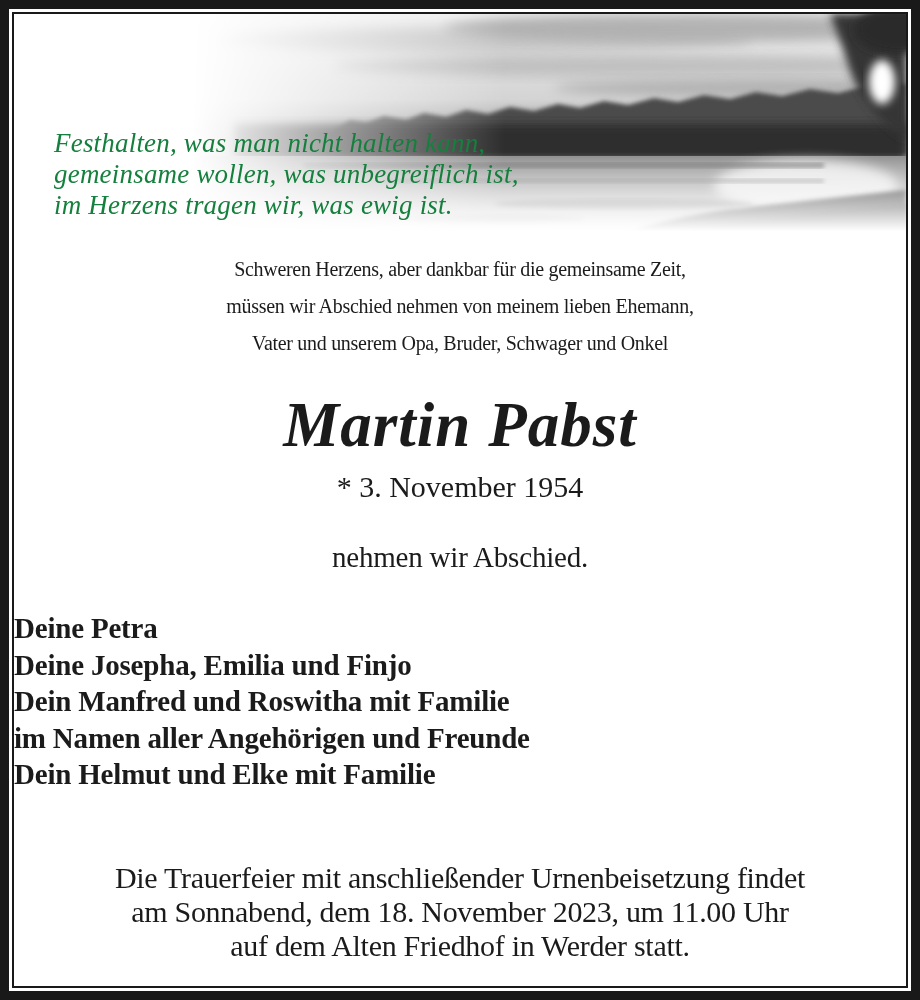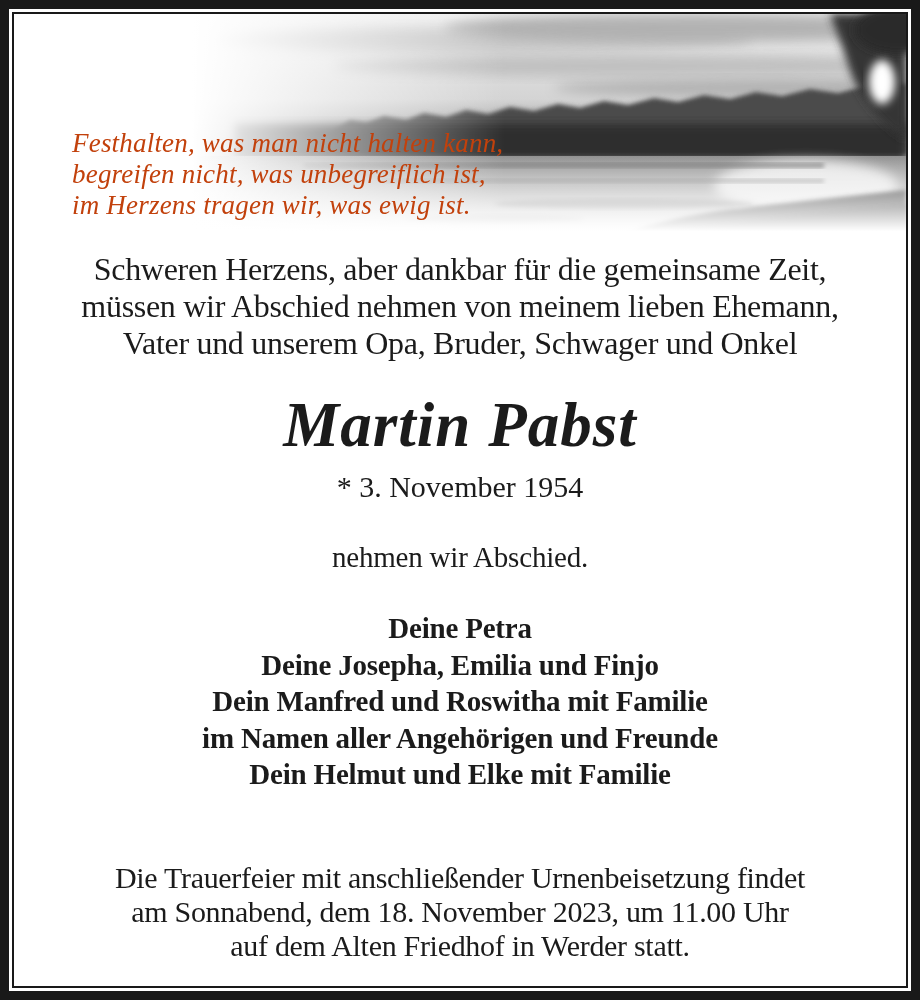--- a/index.html
+++ b/index.html
@@ -7,45 +7,45 @@
     width:920px;height:1000px;position:relative;overflow:hidden;
     background:#ffffff;
     font-family:"Liberation Serif","DejaVu Serif",serif;
     color:#1b1b1b;
   }
   .frame-outer{position:absolute;inset:0;border:9px solid #191919;box-sizing:border-box;}
   .frame-inner{position:absolute;inset:12px;border:2px solid #191919;box-sizing:border-box;}
   .photo{position:absolute;top:14px;left:14px;right:14px;height:224px;overflow:hidden;}
   .photo svg{display:block;width:100%;height:100%;}
   .epigraph{
-    position:absolute;left:72px;top:128px;
-    font-style:italic;font-size:27px;line-height:31px;color:#c2410c;
+    position:absolute;left:54px;top:128px;
+    font-style:italic;font-size:27px;line-height:31px;color:#15803d;
     letter-spacing:0.2px;
   }
   .intro{
     position:absolute;left:14px;right:14px;top:251px;
-    text-align:center;font-size:32px;line-height:37px;letter-spacing:-0.3px;
+    text-align:center;font-size:20px;line-height:37px;letter-spacing:-0.3px;
   }
   .name{
     position:absolute;left:14px;right:14px;top:372px;margin:11px;
     text-align:center;font-size:63px;line-height:84px;
     font-weight:bold;font-style:italic;letter-spacing:1px;
   }
   .dates{
     position:absolute;left:14px;right:14px;top:468px;
     display:flex;justify-content:center;gap:52px;
     font-size:30px;line-height:37px;
   }
   .farewell{
     position:absolute;left:14px;right:14px;top:541px;
     text-align:center;font-size:29px;line-height:33px;letter-spacing:-0.2px;
   }
   .mourners{
     position:absolute;left:14px;right:14px;top:610px;
-    text-align:center;font-weight:bold;font-size:29px;line-height:36.5px;
+    font-weight:bold;font-size:29px;line-height:36.5px;
     letter-spacing:-0.2px;
   }
   .funeral{
     position:absolute;left:14px;right:14px;top:861px;
     text-align:center;font-size:30px;line-height:34px;letter-spacing:-0.3px;
   }
 </style>
 </head>
 <body>
 
@@ -114,21 +114,21 @@
       <ellipse cx="884" cy="16" rx="44" ry="24" fill="#2a2a2a" filter="url(#b4)"></ellipse>
       <ellipse cx="868" cy="68" rx="13" ry="22" fill="#ffffff" filter="url(#b4)"></ellipse>
 
       <rect width="892" height="224" fill="url(#fadeL)"></rect>
       <rect width="892" height="224" fill="url(#fadeB)"></rect>
     </svg>
   </div>
 
   <div class="epigraph">
     <div>Festhalten, was man nicht halten kann,</div>
-    <div>begreifen nicht, was unbegreiflich ist,</div>
+    <div>gemeinsame wollen, was unbegreiflich ist,</div>
     <div>im Herzens tragen wir, was ewig ist.</div>
   </div>
 
   <div class="intro">
     <div>Schweren Herzens, aber dankbar für die gemeinsame Zeit,</div>
     <div>müssen wir Abschied nehmen von meinem lieben Ehemann,</div>
     <div>Vater und unserem Opa, Bruder, Schwager und Onkel</div>
   </div>
 
   <h1 class="name">Martin Pabst</h1>

